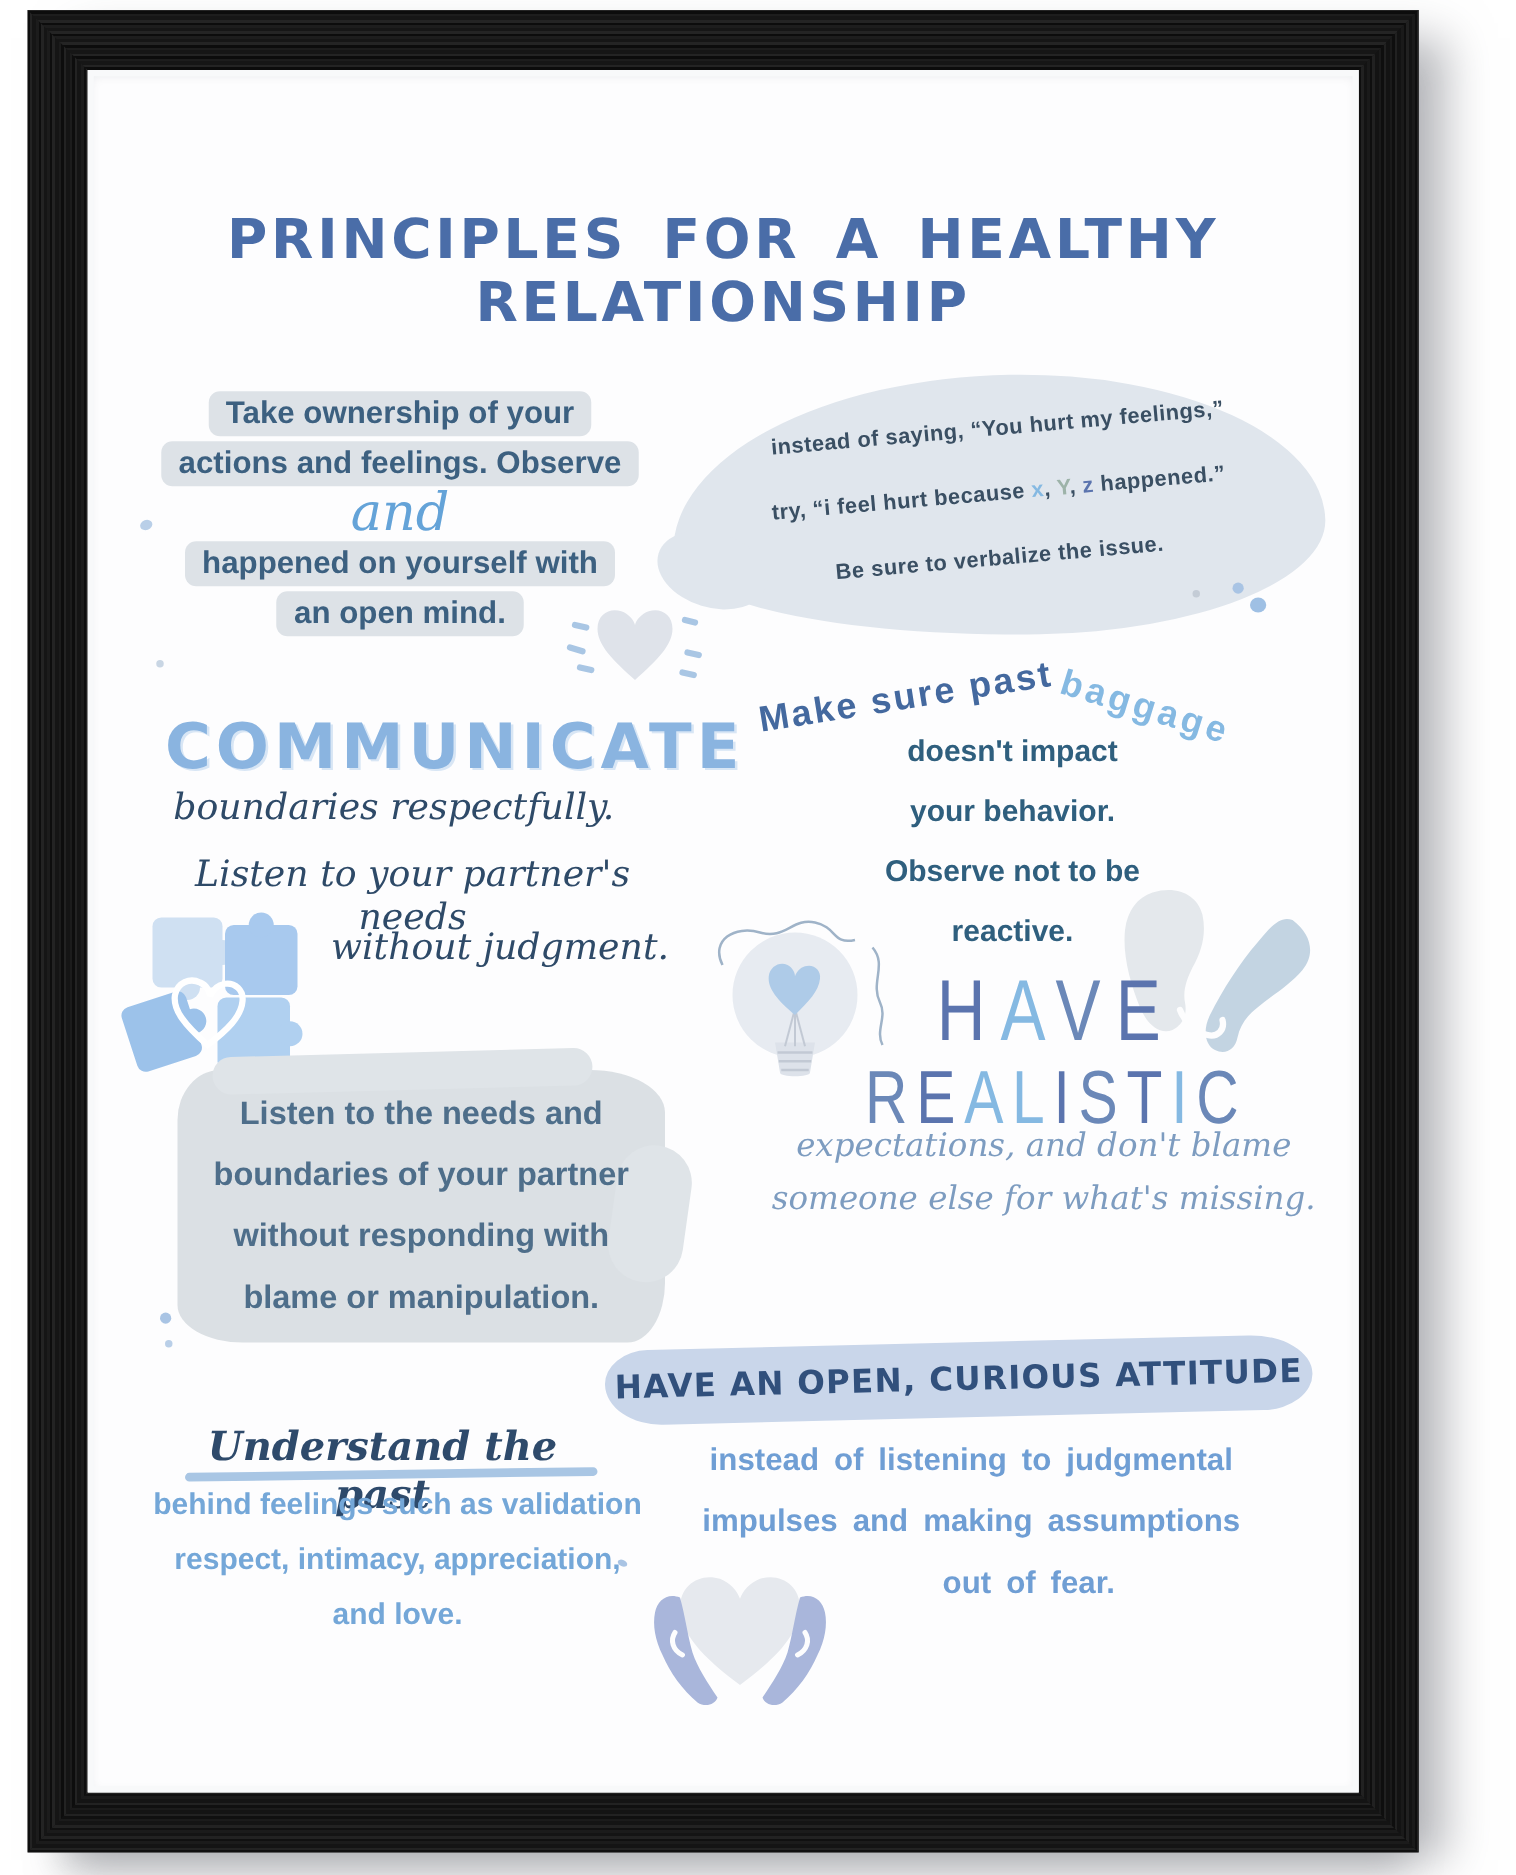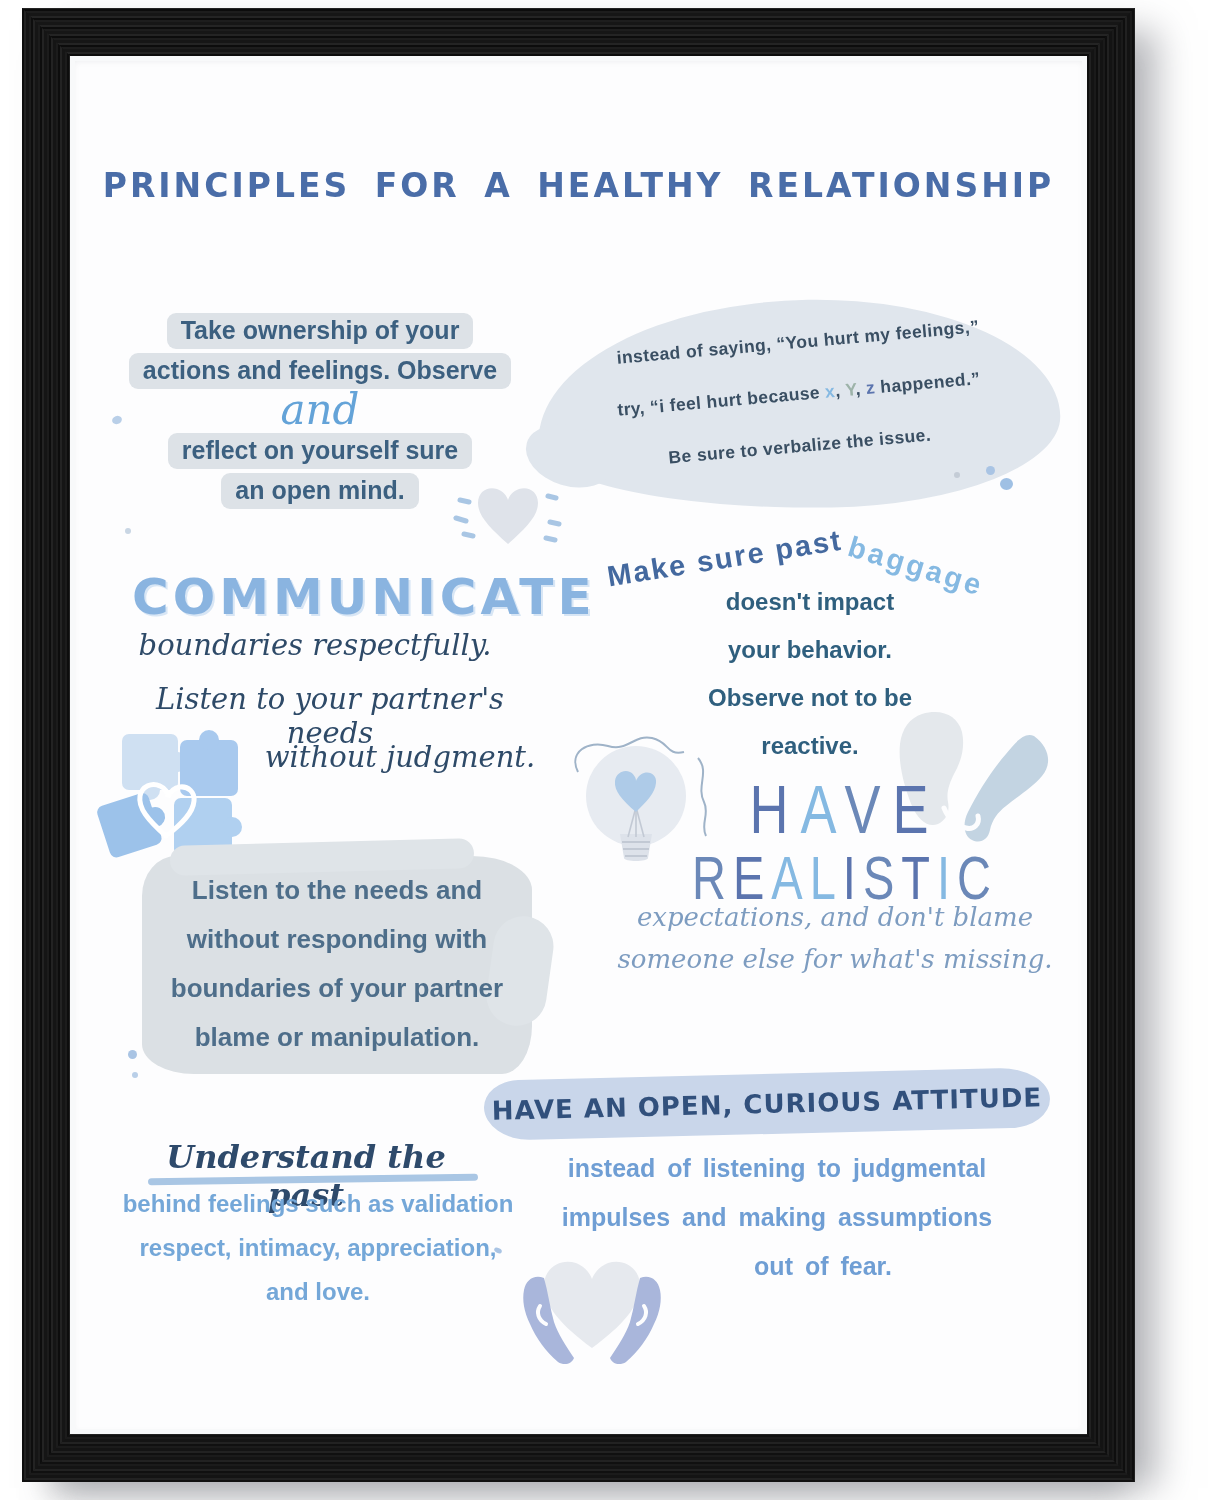--- a/index.html
+++ b/index.html
@@ -20,21 +20,21 @@
     clip-path:polygon(0 0,100% 48px,100% calc(100% - 48px),0 100%);}
   .grain-right{right:0;top:0;bottom:0;width:48px;
     background:repeating-linear-gradient(90deg,#0e0e0e 0 2px,#212121 2px 4px,#131313 4px 7px,#1a1a1a 7px 9px);
     clip-path:polygon(0 48px,100% 0,100% 100%,0 calc(100% - 48px));}
   
   .poster{position:absolute;left:48px;top:48px;width:1017px;height:1378px;background:#fdfdfe;
           box-shadow:inset 0 0 0 5px #f8f9fa, inset 0 2px 10px rgba(20,30,40,.14);}
   .abs{position:absolute;}
   .ctr{text-align:center;}
   
-  .title{font-family:"DejaVu Sans", sans-serif;font-weight:800;font-size:33px;letter-spacing:3px;
+  .title{font-family:"DejaVu Sans", sans-serif;font-weight:800;font-size:44px;letter-spacing:3px;
          word-spacing:10px;color:#4a6da8;}
   .hand{font-family:"Liberation Sans", sans-serif;font-weight:bold;}
   .script{font-family:"DejaVu Serif", serif;font-style:italic;font-weight:normal;}
   .hl{background:#dde2e7;border-radius:9px;padding:3px 14px 5px;box-decoration-break:clone;}
   .own-line{height:40px;line-height:40px;font-size:25px;color:#3c6080;}
   .and-word{font-size:42px;color:#64a3d8;line-height:40px;}
   .blob{background:#e0e6ed;border-radius:52% 48% 44% 56% / 66% 58% 42% 34%;transform:rotate(-1deg);}
   .blob::before{content:"";position:absolute;left:-14px;bottom:26px;width:90px;height:60px;
                 background:#e0e6ed;border-radius:50%;transform:rotate(18deg);}
   .blob-line{position:relative;font-size:17.5px;color:#3a4f63;font-weight:bold;transform:rotate(-4deg);
@@ -76,21 +76,21 @@
     <div class="grain grain-right"></div>
 
     <div class="poster">
 
       <div class="abs ctr title" style="left:0;right:0;top:110px;">PRINCIPLES FOR A HEALTHY RELATIONSHIP</div>
 
       <div class="abs ctr" style="left:40px;top:254px;width:420px;">
         <div class="own-line hand"><span class="hl">Take ownership of your</span></div>
         <div class="own-line hand"><span class="hl">actions and feelings. Observe</span></div>
         <div class="and-word script">and</div>
-        <div class="own-line hand"><span class="hl">reflect on yourself sure</span></div>
+        <div class="own-line hand"><span class="hl">happened on yourself with</span></div>
         <div class="own-line hand"><span class="hl">an open mind.</span></div>
       </div>
 
       <div class="abs blob ctr" style="left:468px;top:244px;width:522px;height:192px;padding-top:16px;">
         <div class="blob-line"><span>instead of saying, “You hurt my feelings,”</span></div>
         <div class="blob-line"><span>try, “i feel hurt because </span><span class="cB">x</span><span>, </span><span style="color:#9db3a9">Y</span><span>, </span><span class="cA">z</span><span> happened.”</span></div>
         <div class="blob-line"><span>Be sure to verbalize the issue.</span></div>
       </div>
 
       <svg class="abs" style="left:382px;top:418px;" width="112" height="80" viewBox="0 0 112 80">
@@ -163,22 +163,22 @@
 
       <div class="abs ctr tall have" style="left:560px;top:722px;width:430px;"><span class="cA">H</span><span class="cB">A</span><span class="cC">V</span><span class="cA">E</span></div>
       <div class="abs ctr tall realistic" style="left:560px;top:794px;width:430px;"><span class="cC">R</span><span class="cA">E</span><span class="cB">A</span><span class="cB">L</span><span class="cA">I</span><span class="cC">S</span><span class="cA">T</span><span class="cB">I</span><span class="cC">C</span></div>
       <div class="abs ctr" style="left:540px;top:840px;width:450px;">
         <div class="exp-line script">expectations, and don't blame</div>
         <div class="exp-line script">someone  else for what's missing.</div>
       </div>
 
       <div class="abs brush ctr" style="left:72px;top:800px;width:390px;height:208px;padding-top:10px;">
         <div class="brush-line hand">Listen to the needs and</div>
+        <div class="brush-line hand">boundaries of your partner</div>
         <div class="brush-line hand">without responding with</div>
-        <div class="brush-line hand">boundaries of your partner</div>
         <div class="brush-line hand">blame or manipulation.</div>
       </div>
 
       <div class="abs band ctr" style="left:414px;top:1018px;width:566px;height:60px;">
         <div class="band-text">HAVE AN OPEN, CURIOUS ATTITUDE</div>
       </div>
       <div class="abs ctr" style="left:467px;top:1088px;width:480px;">
         <div class="open-line hand">instead of listening to judgmental</div>
         <div class="open-line hand">impulses and making assumptions</div>
         <div class="open-line hand" style="margin-left:92px;">out of fear.</div>

